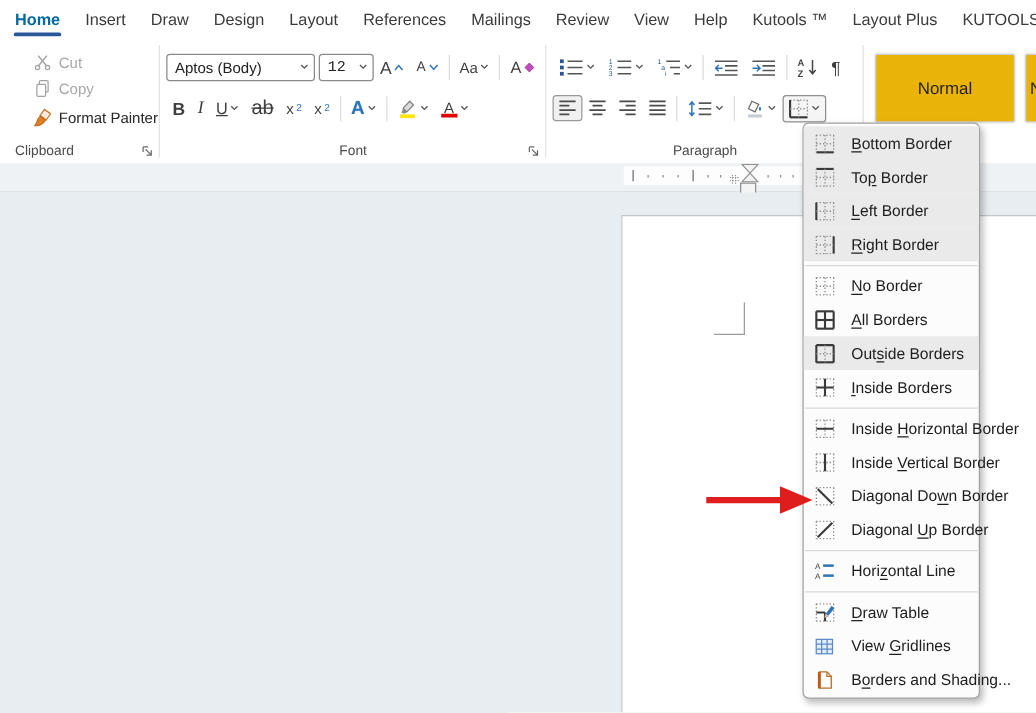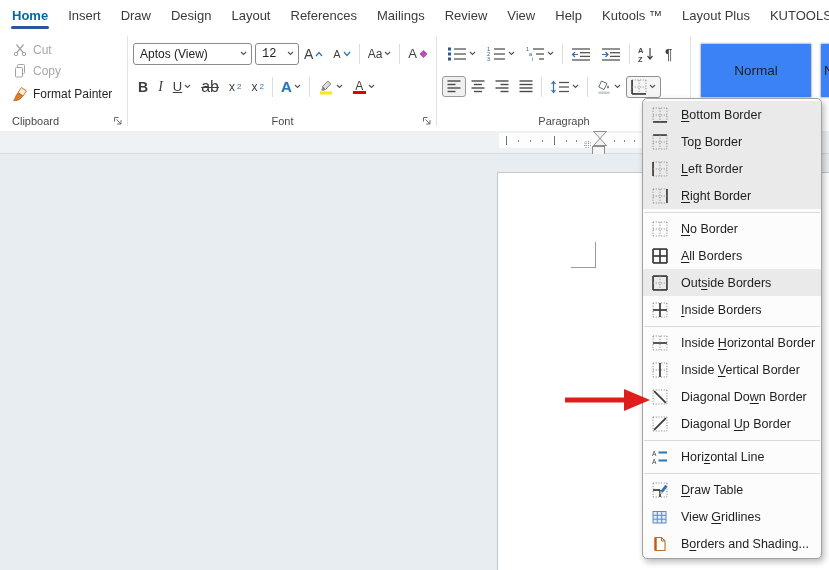--- a/index.html
+++ b/index.html
@@ -33,39 +33,39 @@
   .gU{text-decoration:underline;font-size:13px;}
   .gS{text-decoration:line-through;font-size:16px;}
   .gsub sub,.gsub sup,.gsup sup{color:var(--icon-blue);font-size:8px;}
   .gEff{color:var(--icon-blue);font-weight:700;font-size:15px;text-shadow:0 0 1px #9dc3e6;}
   .gcase{font-size:12px;}
   .grow-g{font-size:14px;font-weight:400;}
   .shrink-g{font-size:11px;}
   .colorbar{display:block;width:13px;height:3px;margin-top:-1px;}
   .stack{display:flex;flex-direction:column;align-items:center;line-height:1;}
   
-  .cliprow{display:flex;align-items:center;gap:5px;font-size:12px;height:21px;padding-left:12px;text-align:right;}
+  .cliprow{display:flex;align-items:center;gap:5px;font-size:12px;height:21px;padding-left:26px;text-align:right;}
   .cliprow.disabled{color:#a8a8a8;}
   .cliprow .ic{width:16px;display:flex;justify-content:center;}
   
-  .stylecard{position:absolute;top:13px;height:53px;background:#3b82f6;border:1px solid #cfcfcf;border-radius:2px;display:flex;align-items:center;justify-content:center;font-size:13.5px;color:#1f1f1f;box-shadow:0 0 0 1px #f0f0f0;}
+  .stylecard{position:absolute;top:13px;height:53px;background:#eab308;border:1px solid #cfcfcf;border-radius:2px;display:flex;align-items:center;justify-content:center;font-size:13.5px;color:#1f1f1f;box-shadow:0 0 0 1px #f0f0f0;}
   
   #ruler{position:absolute;left:0;top:131px;width:829px;height:22px;background:var(--ruler-bg);border-bottom:1px solid #d9dcde;}
   #ruler .band{position:absolute;left:499px;width:262px;top:2px;height:15px;background:#fdfdfd;}
   .tickL{position:absolute;top:5px;width:1px;height:9px;background:#6f6f6f;}
   .tickS{position:absolute;top:9px;width:1px;height:2px;background:#8a8a8a;}
   #indent-marker{position:absolute;left:593px;top:0px;}
   #indent-box{position:absolute;left:592px;top:15px;width:13px;height:10px;background:#f4f4f4;border:1px solid #8f8f8f;box-sizing:border-box;}
   #ruler-grid-glyph{position:absolute;left:583px;top:4px;}
   
   #canvas{position:absolute;left:0;top:154px;width:829px;height:416px;background:var(--canvas-bg);}
   #page{position:absolute;left:497px;top:18px;right:0;bottom:0;background:#fff;border-left:1px solid #c5c8cb;border-top:1px solid #c5c8cb;}
   #cropmark{position:absolute;left:73px;top:69px;width:24px;height:25px;border-right:1px solid #9c9c9c;border-bottom:1px solid #9c9c9c;}
   
-  #borders-menu{position:absolute;left:642px;top:98px;width:180px;height:461px;box-sizing:border-box;background:var(--menu-bg);border:1px solid var(--menu-border);border-radius:5px;box-shadow:2px 3px 6px rgba(0,0,0,.28);padding:2px 0;z-index:20;}
+  #borders-menu{position:absolute;left:642px;top:98px;width:142px;height:461px;box-sizing:border-box;background:var(--menu-bg);border:1px solid var(--menu-border);border-radius:5px;box-shadow:2px 3px 6px rgba(0,0,0,.28);padding:2px 0;z-index:20;}
   .mi{height:27px;display:flex;align-items:center;cursor:default;}
   .mi.hl{background:var(--menu-highlight);}
   .mic{width:16px;height:16px;margin-left:9px;flex:none;display:flex;align-items:center;justify-content:center;}
   .mil{margin-left:13px;font-size:12.5px;color:#1e1e1e;white-space:nowrap;}
   .mil u{text-underline-offset:2px;}
   .msep{border-top:1px solid #d8d8d8;margin:2.5px 1px;}
   
   #red-arrow{position:absolute;left:562px;top:386px;z-index:30;}
 </style>
 </head>
@@ -126,21 +126,21 @@
           <path d="M1.5 1.5H5.5M1.5 1.5V5.5" stroke="#6b6b6b" fill="none"></path>
           <path d="M3.5 3.5L8 8M8 4.2V8H4.2" stroke="#6b6b6b" fill="none"></path>
         </svg>
       </span>
     <div class="gdiv"></div>
   </div>
 
   <div class="group" style="left:128px;width:309px;">
     <div class="rrow rrow1">
       <div class="combo" style="width:123px;">
-        <span class="cval">Aptos (View)</span>
+        <span class="cval">Aptos (Body)</span>
         <span class="chev" style="display: inline-flex; align-items: center;">
             <svg width="7" height="5">
               <path d="M1 1l2.5 2.5L6 1" stroke="#555" stroke-width="1.1" fill="none"></path>
             </svg>
           </span>
       </div>
       <div class="combo" style="width:45px;margin-left:3px;font-family:Liberation Mono, monospace;">
         <span class="cval">12</span>
         <span class="chev" style="display: inline-flex; align-items: center;">
             <svg width="7" height="5">

